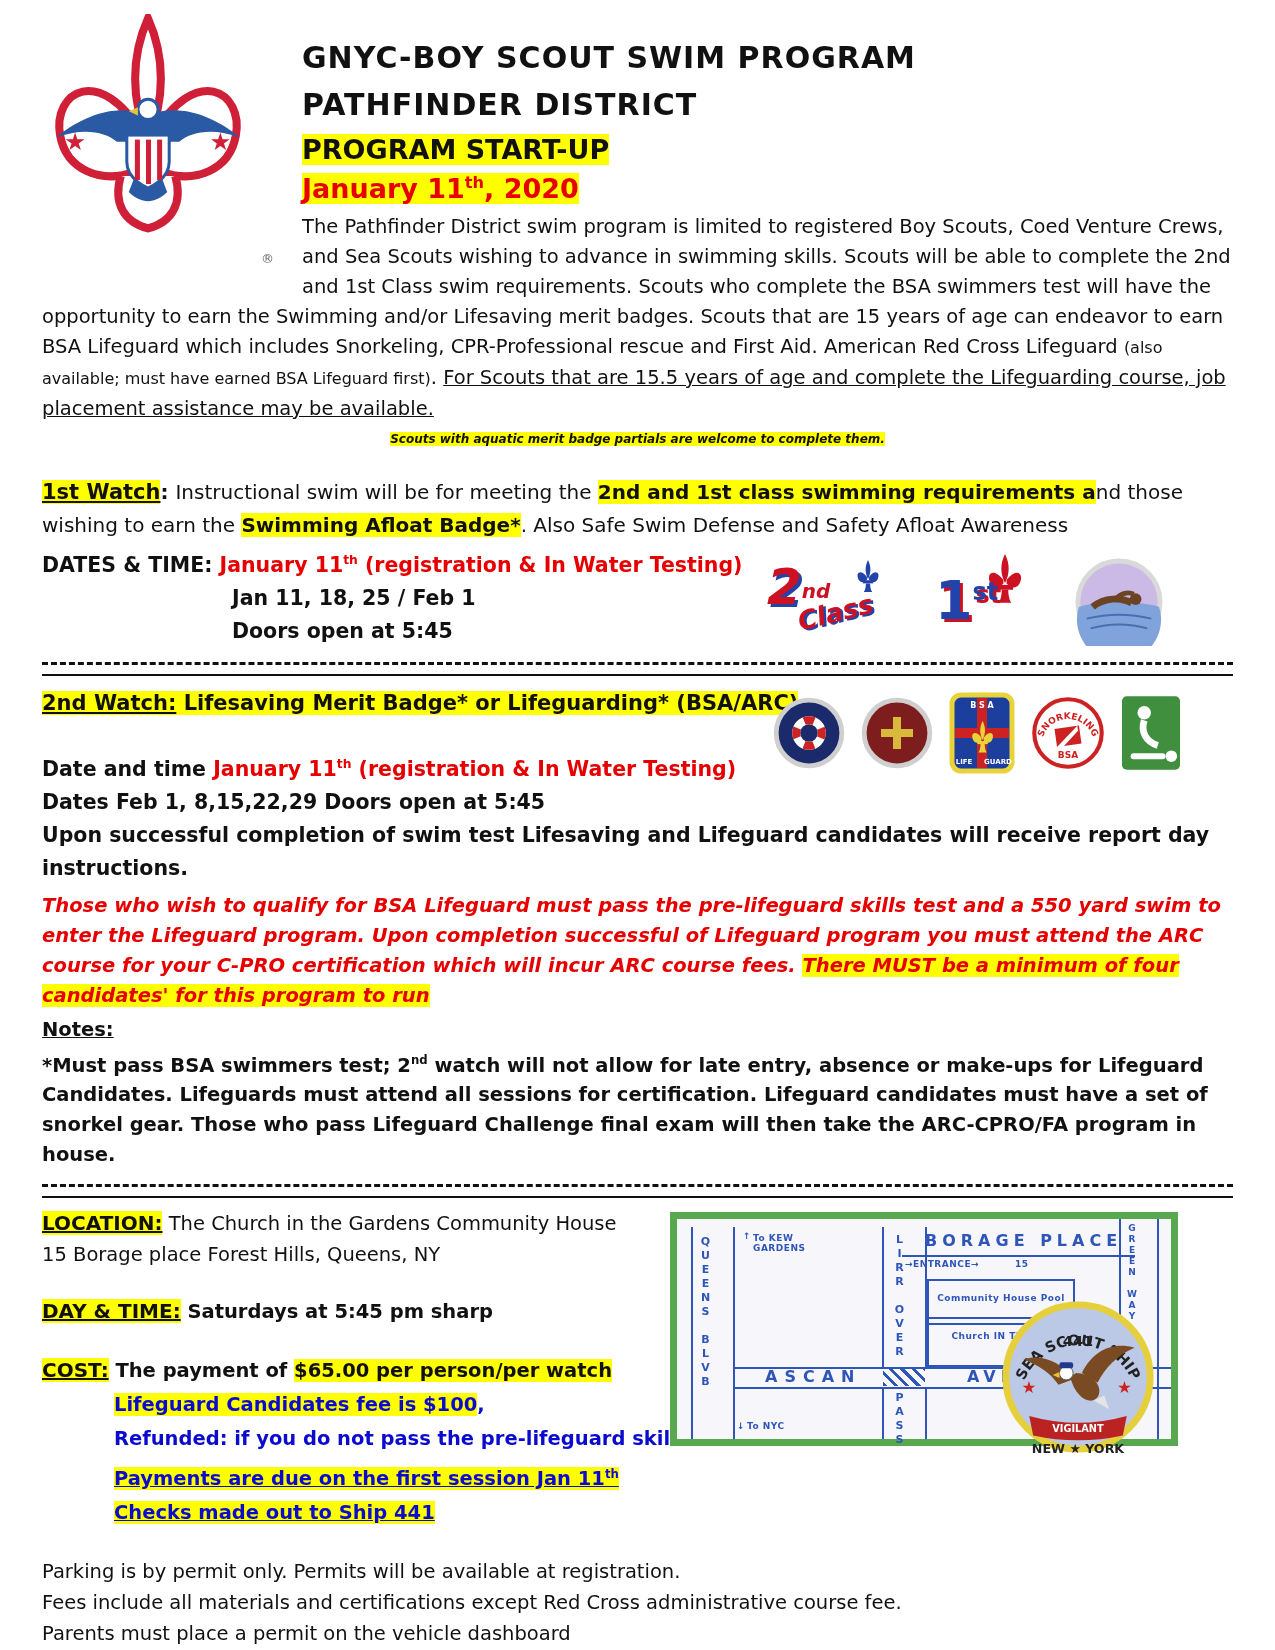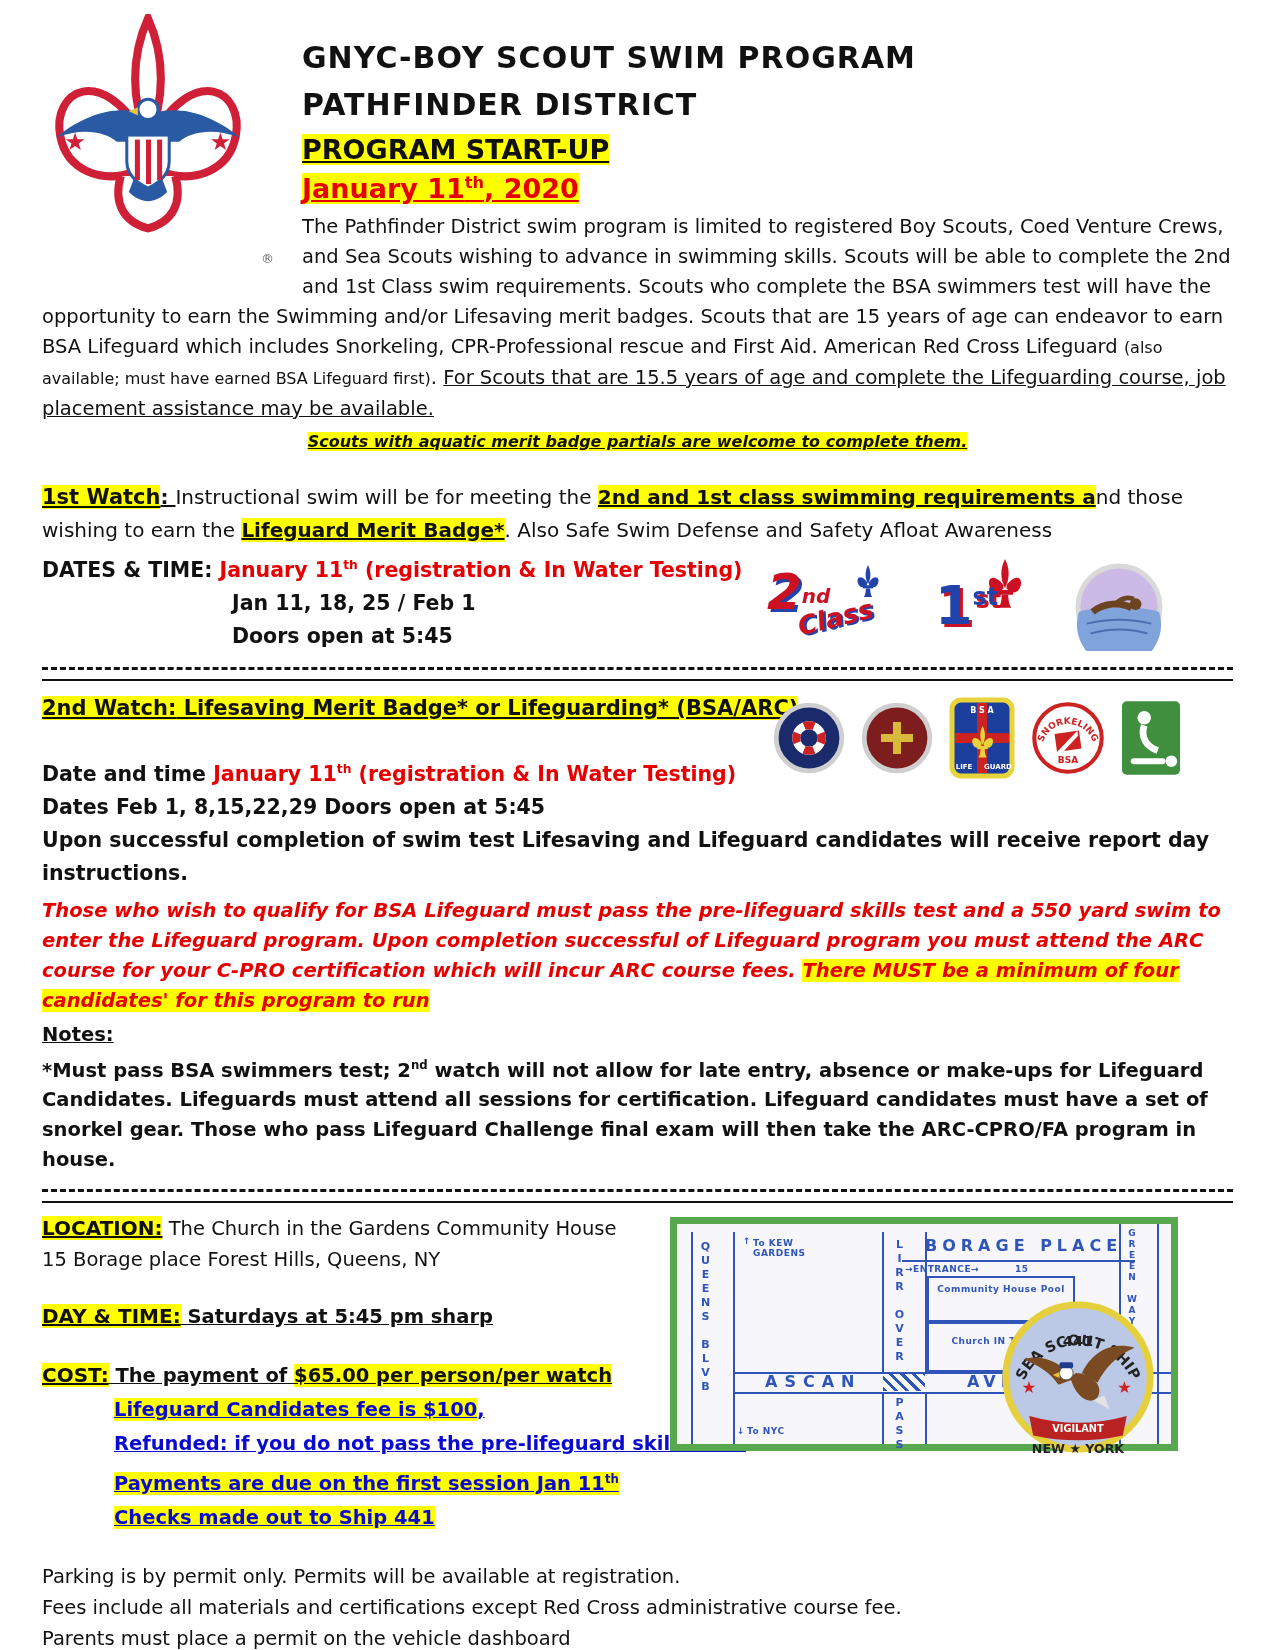--- a/index.html
+++ b/index.html
@@ -1,36 +1,36 @@
 <!DOCTYPE html>
 <html><head>
 <meta charset="utf-8">
 <style>
   html,body{margin:0;padding:0;background:#fff;}
   .page{position:relative;width:1275px;height:1650px;box-sizing:border-box;
     padding:14px 42px 0 42px;font-family:"DejaVu Sans",sans-serif;color:#111;overflow:hidden;}
   .hl{background:#ffff00;}
-  .b{font-weight:bold;text-decoration:underline;}
+  .b{font-weight:bold;}
   .u{text-decoration:underline;}
   .i{font-style:italic;}
   .red-t{color:#e60000;}
   .blue-t{color:#0b0bd0;}
   sup{font-size:0.6em;}
   
   .logo-float{float:left;width:260px;height:270px;position:relative;}
   .reg{position:absolute;right:28px;bottom:18px;font-size:13px;color:#666;}
   .title-block{padding-top:26px;}
   .t1{font-size:30px;font-weight:bold;letter-spacing:1px;margin-bottom:12px;}
   .t3{margin:2px 0 8px;}
   .startup{font-size:27px;}
   .dateline{font-size:27px;text-align:right;}
   
   .intro{font-size:19.5px;line-height:30px;margin:6px 0 0;}
   .small{font-size:16px;}
-  .partials{text-align:center;font-size:16px;margin:8px 0 0;}
+  .partials{text-align:center;font-size:12px;margin:8px 0 0;}
   .watch1{clear:left;font-size:20px;line-height:33px;margin:30px 0 0;}
   .big{font-size:21px;}
   .dates-block{position:relative;margin-top:2px;}
   .bline{font-size:20.5px;font-weight:bold;line-height:33px;}
   .indent{margin-left:190px;}
   .badges-row1{position:absolute;top:14px;right:70px;display:flex;align-items:center;gap:42px;}
   .separator{margin:14px 0 10px;height:9px;border-top:3px dashed #111;border-bottom:2px solid #111;width:100%;}
   .watch2-block{position:relative;margin-top:2px;}
   .w2-head{font-size:21px;line-height:34px;}
   .badges-row2{position:absolute;top:6px;right:52px;display:flex;align-items:center;gap:16px;}
@@ -103,21 +103,21 @@
     <div class="t1">GNYC-BOY SCOUT SWIM PROGRAM</div>
     <div class="t1">PATHFINDER DISTRICT</div>
     <div class="t3"><span class="hl b startup">PROGRAM START-UP</span></div>
     <div class="t3"><span class="hl b red-t dateline"><span>January 11</span><sup>th</sup><span>, 2020</span></span></div>
   </div>
 
   <p class="intro"><span>The Pathfinder District swim program is limited to registered Boy Scouts, Coed Venture Crews, and Sea Scouts wishing to advance in swimming skills. Scouts will be able to complete the 2nd and 1st Class swim requirements. Scouts who complete the BSA swimmers test will have the opportunity to earn the Swimming and/or Lifesaving merit badges.  Scouts that are 15 years of age can endeavor to earn BSA Lifeguard which includes Snorkeling, CPR-Professional rescue and First Aid. American Red Cross Lifeguard </span><span class="small">(also available; must have earned BSA Lifeguard first)</span><span>. </span><span class="u">For Scouts that are 15.5 years of age and complete the Lifeguarding course, job placement assistance may be available.</span></p>
 
   <p class="partials"><span class="hl b i">Scouts with aquatic merit badge partials are welcome to complete them.</span></p>
 
-  <p class="watch1"><span class="hl b u big">1st Watch</span><span class="b">:  </span><span>Instructional swim will be for meeting the </span><span class="hl b">2nd and 1st class swimming requirements a</span><span>nd those wishing to earn the </span><span class="hl b">Lifeguard Merit Badge*</span><span>.  Also Safe Swim Defense and Safety Afloat Awareness</span></p>
+  <p class="watch1"><span class="hl b u big">1st Watch</span><span class="b">:  </span><span>Instructional swim will be for meeting the </span><span class="hl b">2nd and 1st class swimming requirements a</span><span>nd those wishing to earn the </span><span class="hl b">Swimming Afloat Badge*</span><span>.  Also Safe Swim Defense and Safety Afloat Awareness</span></p>
 
   <div class="dates-block">
     <div class="bline"><span>DATES &amp; TIME: </span><span class="red-t"><span>January 11</span><sup>th</sup><span> (registration &amp; In Water Testing)</span></span></div>
     <div class="bline indent">Jan 11, 18, 25 / Feb 1</div>
     <div class="bline indent">Doors open at 5:45</div>
 
     <div class="badges-row1">
       <div class="badge2">
         <span class="b2num">2</span><span class="b2sup">nd</span>
         <span class="b2word">Class</span>
@@ -235,21 +235,21 @@
       <div class="mline-v" style="left:248px;top:8px;height:140px;"></div>
       <div class="vtext" style="left:216px;top:14px;">LIRR OVER</div>
       <div class="hatch" style="left:206px;top:149px;width:42px;height:18px;"></div>
       <div class="mline-v" style="left:205px;top:168px;bottom:0;"></div>
       <div class="mline-v" style="left:248px;top:168px;bottom:0;"></div>
       <div class="vtext" style="left:216px;top:172px;">PASS</div>
       <div class="mtext" style="left:248px;top:12px;letter-spacing:5px;">BORAGE PLACE</div>
       <div class="mline-h" style="left:225px;top:36px;right:36px;"></div>
       <div class="mtiny" style="left:228px;top:40px;">→ENTRANCE→</div>
       <div class="mtiny" style="left:338px;top:40px;">15</div>
-      <div class="mbox mtiny" style="left:250px;top:52px;width:148px;height:46px;padding-top:6px;">Community House Pool</div>
+      <div class="mbox mtiny" style="left:250px;top:60px;width:148px;height:46px;padding-top:12px;">Community House Pool</div>
       <div class="mbox mtiny" style="left:250px;top:98px;width:184px;height:50px;padding-top:12px;">Church IN THE GARDENS</div>
       <div class="mtiny" style="left:398px;top:132px;">50</div>
       <div class="mline-h" style="left:56px;top:148px;right:0;"></div>
       <div class="mline-h" style="left:56px;top:168px;right:0;"></div>
       <div class="mtext" style="left:88px;top:148px;letter-spacing:7px;">ASCAN</div>
       <div class="mtext" style="left:290px;top:148px;letter-spacing:5px;">AVE</div>
       <div class="mline-v" style="left:442px;top:0;bottom:0;"></div>
       <div class="mline-v" style="left:480px;top:0;bottom:0;"></div>
       <div class="vtext" style="left:450px;top:4px;font-size:9px;">GREEN WAY NORTH</div>
       <div class="vtext" style="left:452px;top:166px;font-size:9px;">AVE</div>

